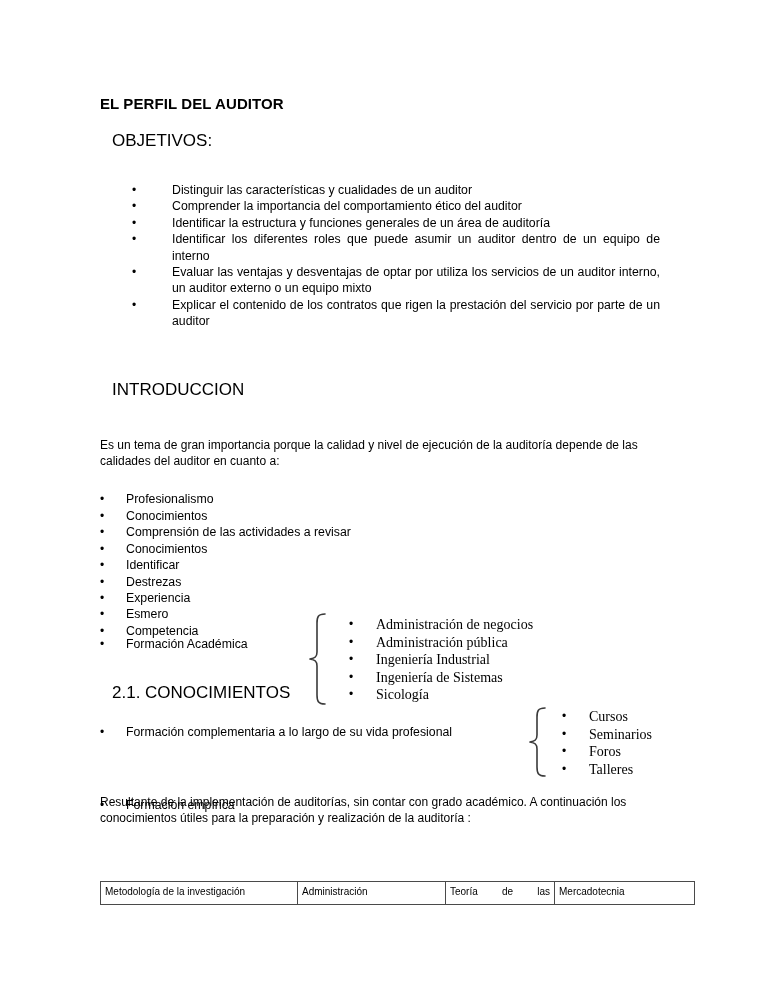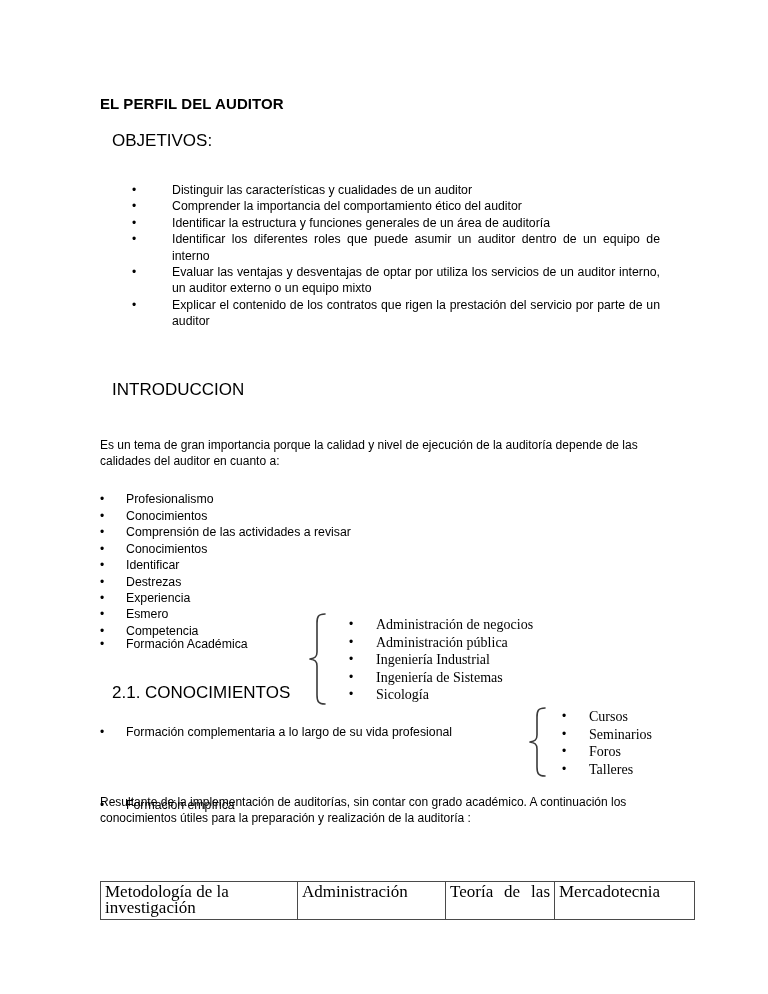--- a/index.html
+++ b/index.html
@@ -111,25 +111,25 @@
   table.grid {
     position: absolute;
     left: 100px;
     top: 881px;
     width: 558px;
     border-collapse: collapse;
     table-layout: fixed;
   }
   table.grid td {
     border: 1px solid #4a4a4a;
-    font-size: 17px;
+    font-size: 10px;
     line-height: 16px;
     padding: 2px 4px 3px 4px;
     vertical-align: top;
-    font-family: Liberation Serif, serif;
+    font-family: Liberation Sans, sans-serif;
     height: 17px;
     margin-top: 44px;
   }
   td.c1 { width: 188px; }
   td.c2 { width: 139px; }
   td.c3 { width: 100px; text-align: justify; text-align-last: justify; }
   td.c4 { width: 131px; }
 </style>
 </head>
 <body>

